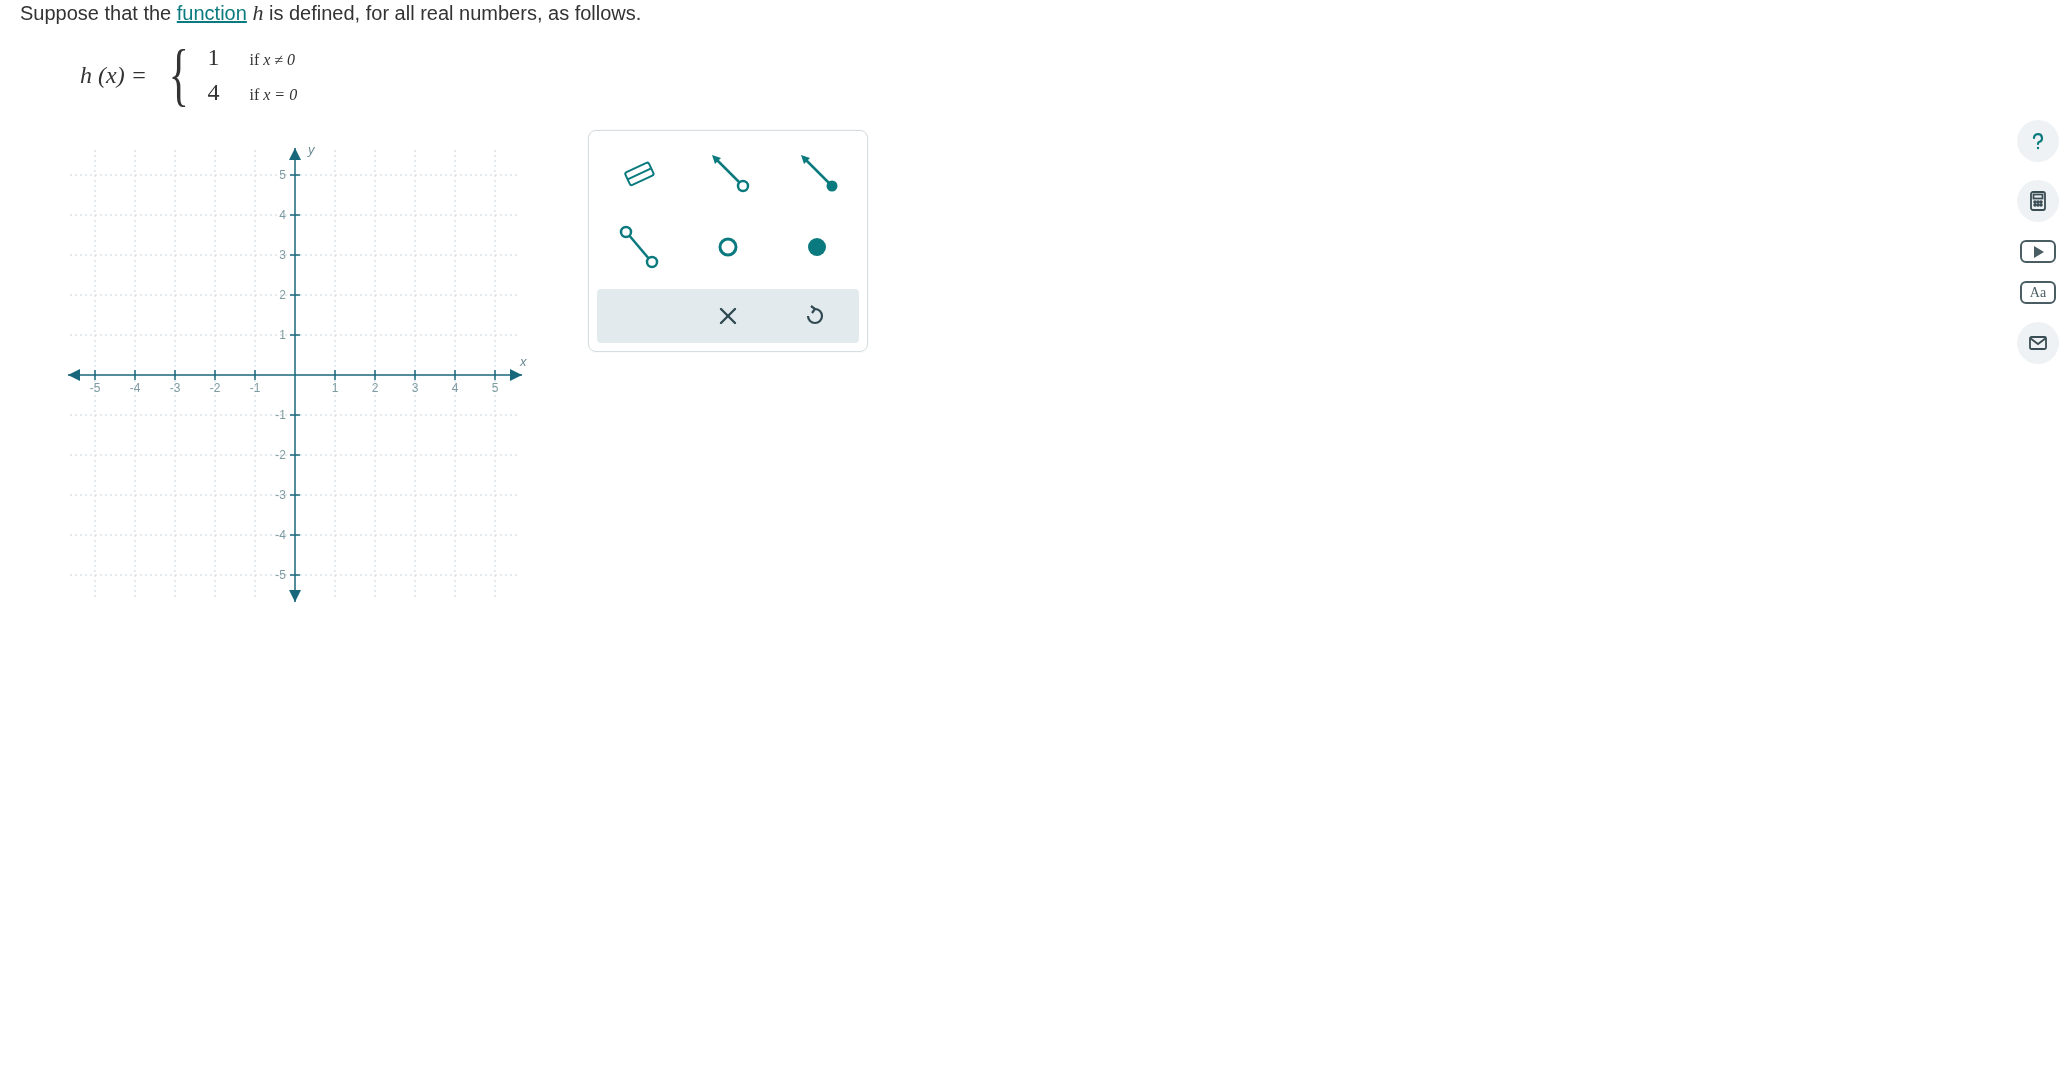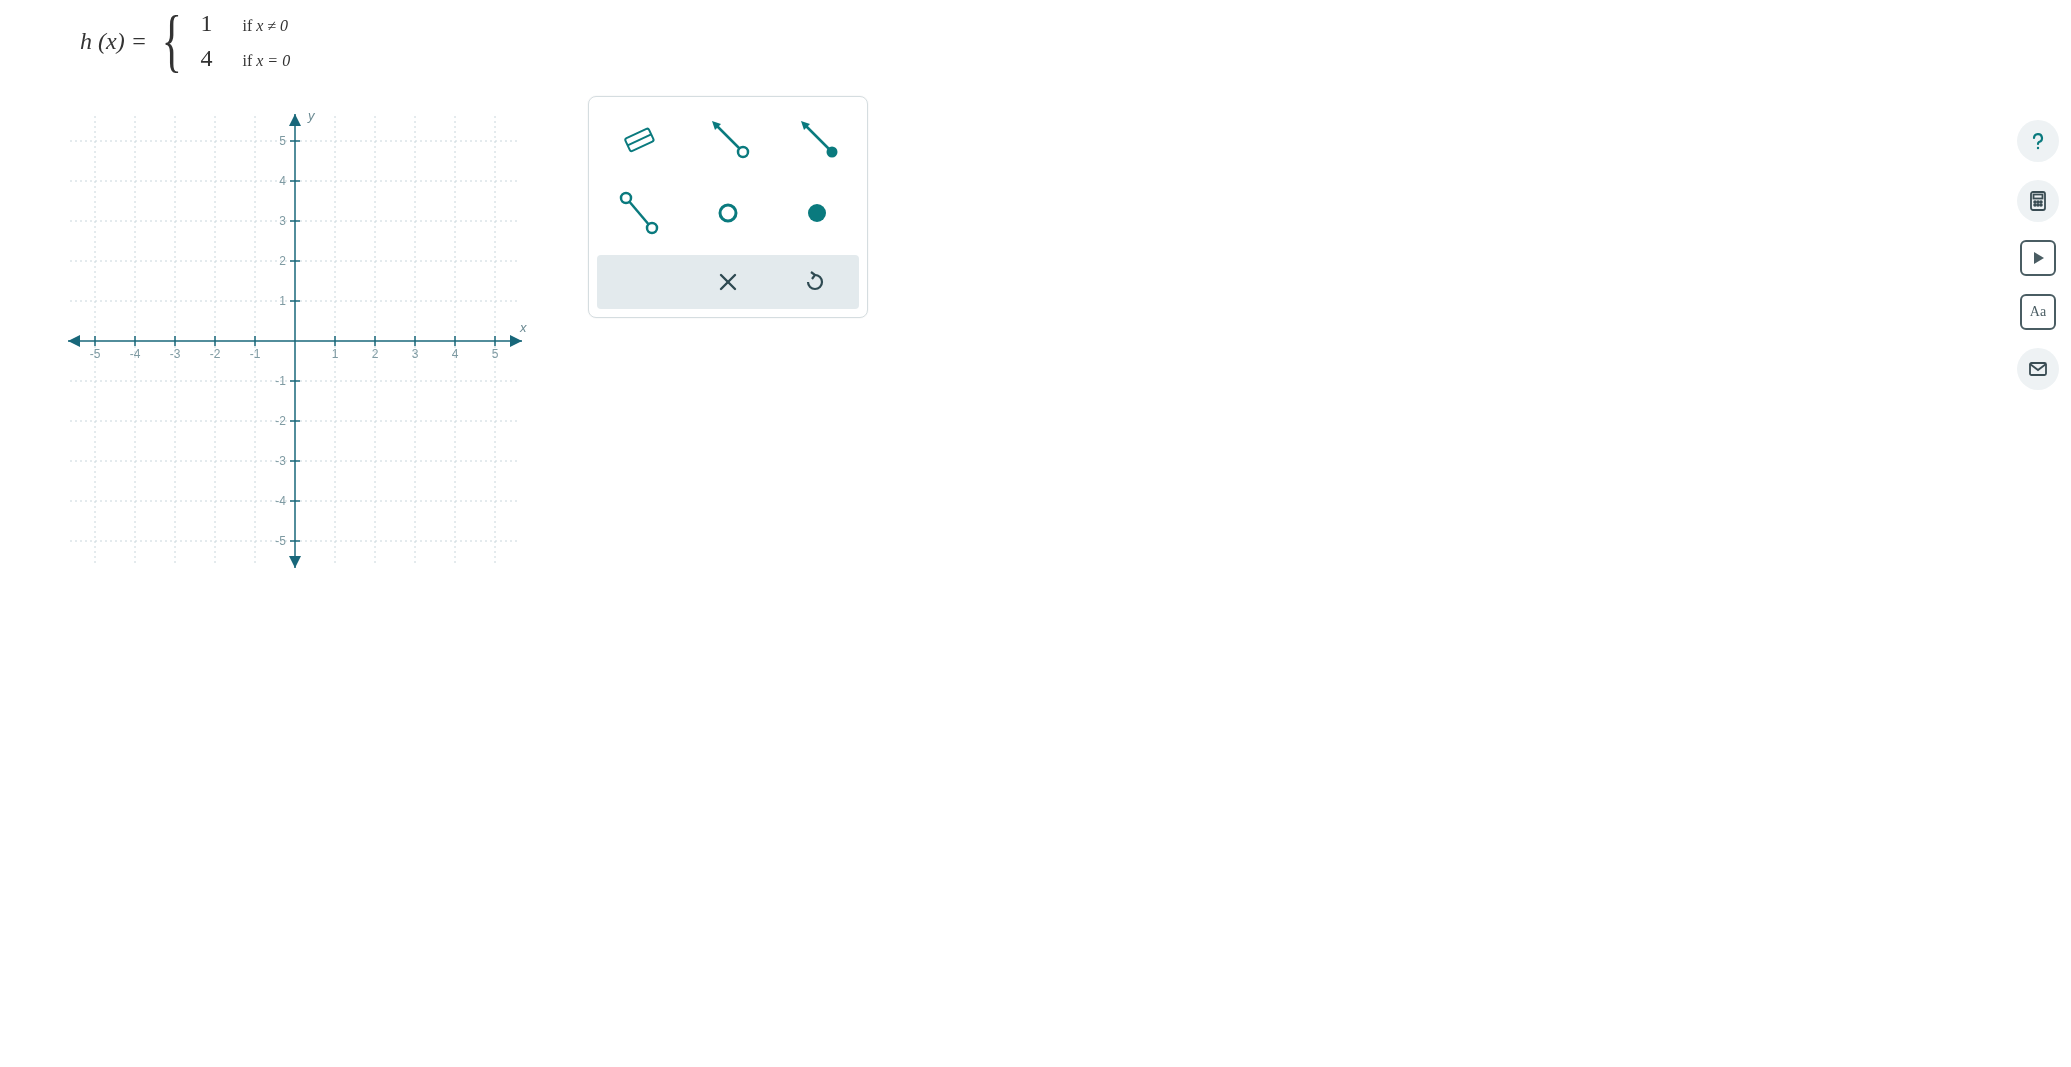--- a/index.html
+++ b/index.html
@@ -30,21 +30,21 @@
   }
   .piecewise {
     margin: 10px 0 24px 60px;
     display: flex;
     align-items: center;
     font-family: "Times New Roman", serif;
     font-size: 24px;
   }
   .piecewise .lhs {
     font-style: italic;
-    margin-right: 6px;
+    margin-right: 13px;
   }
   .piecewise .brace {
     font-size: 70px;
     line-height: 60px;
     font-weight: 100;
     margin: 0 6px 0 2px;
     transform: scaleX(0.6);
   }
   .piecewise .cases {
     display: flex;
@@ -147,29 +147,33 @@
     display:flex;
     align-items:center;
     justify-content:center;
     cursor:pointer;
   }
   .sbtn.square {
     border-radius: 6px;
     background: #fff;
     border: 2px solid #4a5d63;
     width: 36px;
-    height: 36px;
+    height: 23px;
   }
   .sbtn svg { display:block; }
 </style>
 </head>
 <body>
 
 <div class="content">
 
+  <p class="intro">
+    <span>Suppose that the </span><a href="#" class="fn-link">function</a>
+    <span class="fn-var">h</span><span> is defined, for all real numbers, as follows.</span>
+  </p>
 
   <div class="piecewise">
     <span class="lhs">h (x) =</span>
     <span class="brace">{</span>
     <div class="cases">
       <div class="row">
         <span class="val">1</span>
         <span class="cond">
           <span>if </span><span class="it">x ≠ 0</span>
         </span>

